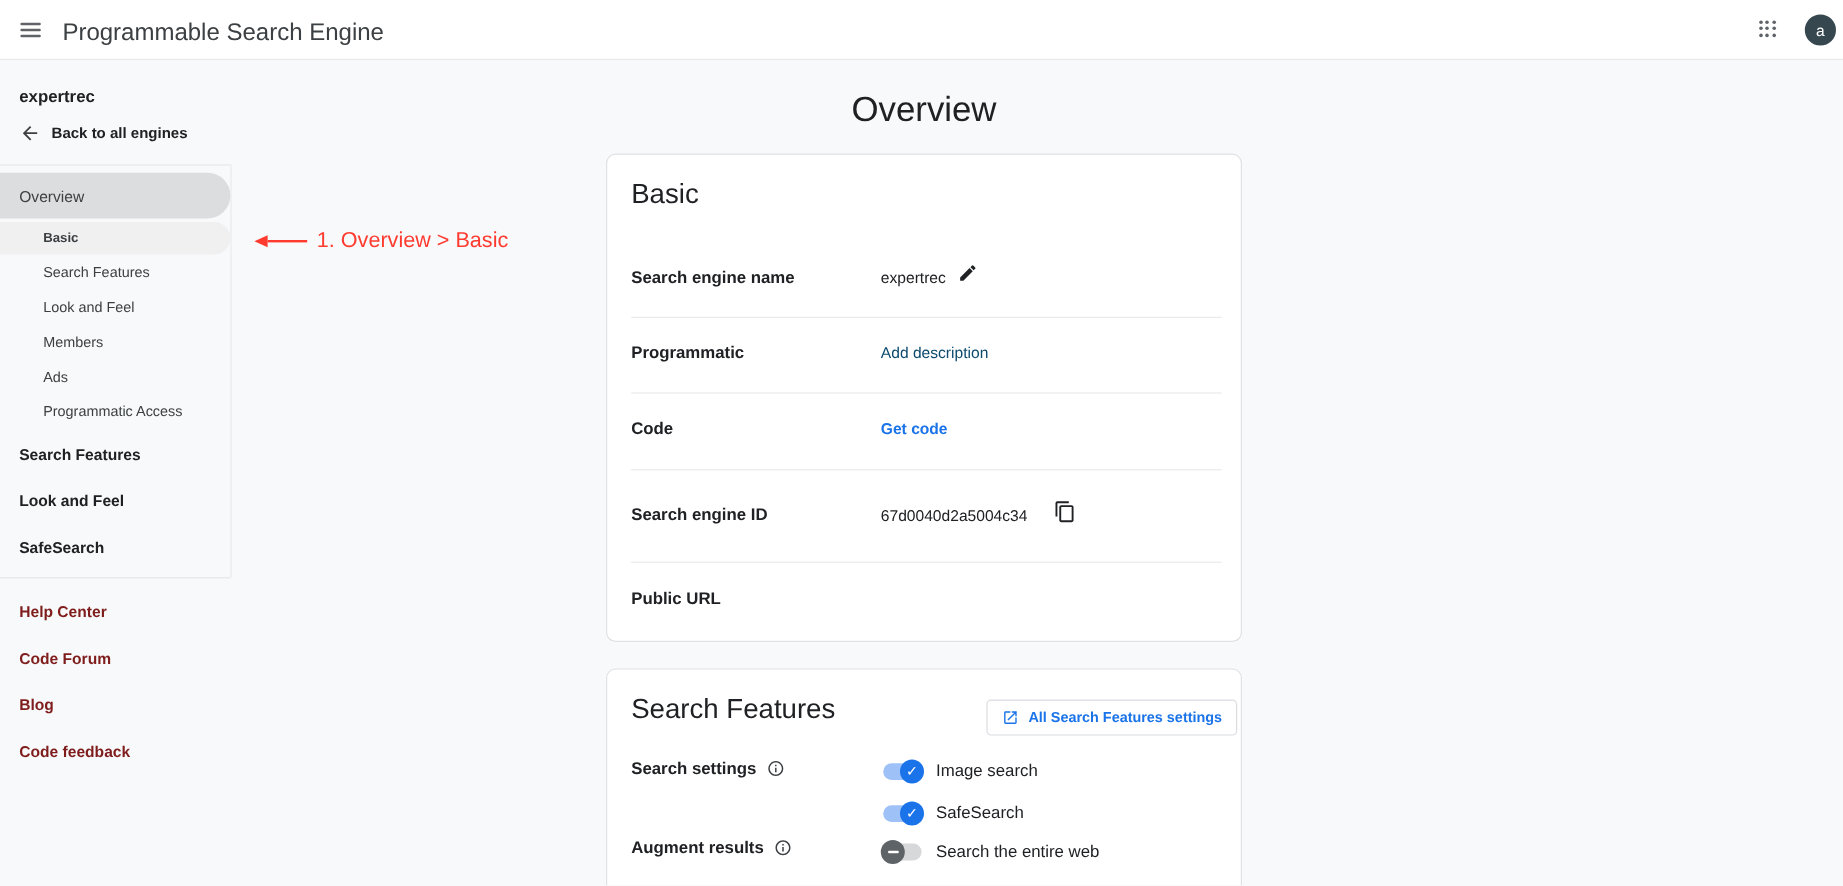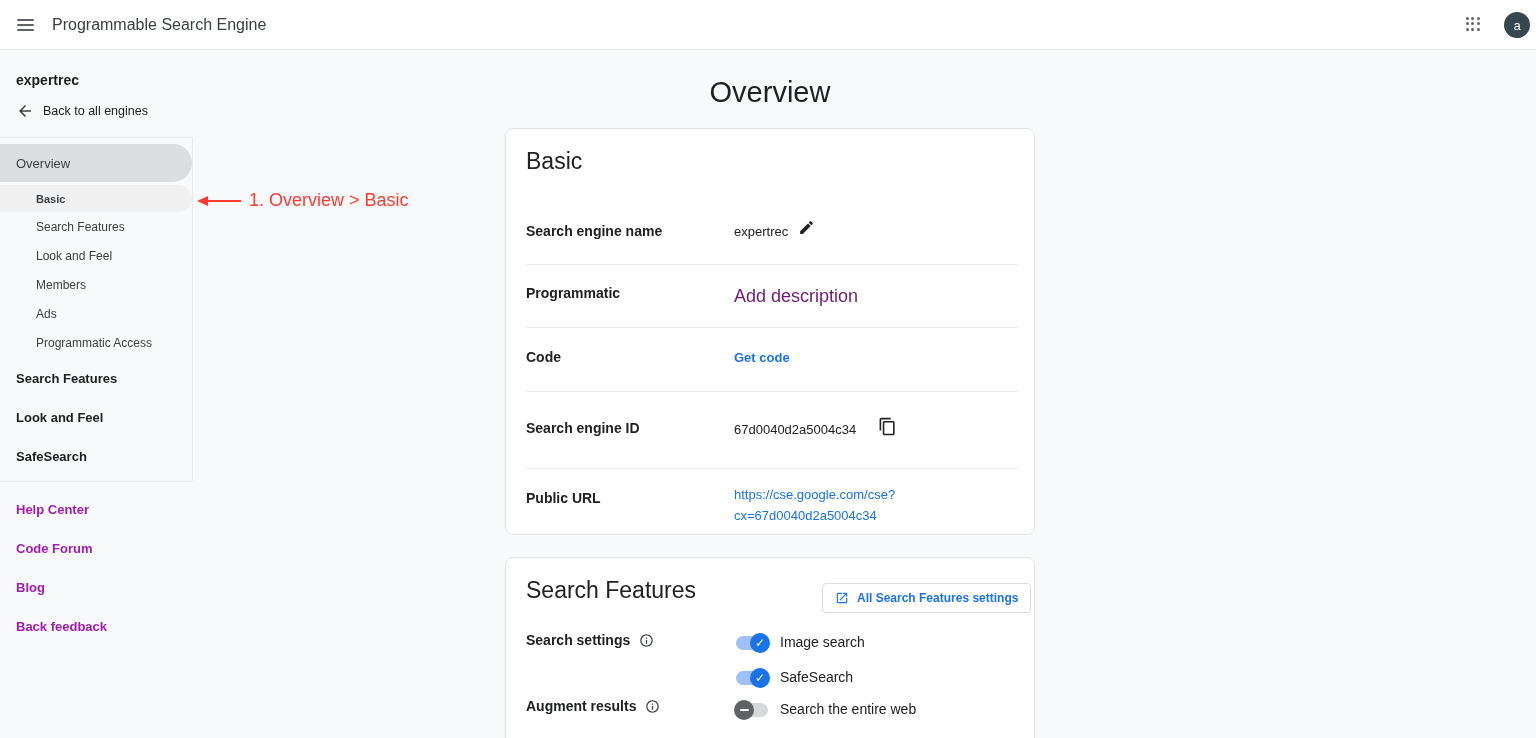--- a/index.html
+++ b/index.html
@@ -9,55 +9,55 @@
     background:#f8f9fa; font-family:"Liberation Sans", sans-serif;
     color:#202124;
   }
   
   .topbar {
     position:absolute; left:0; top:0; width:1536px; height:50px;
     background:#ffffff; border-bottom:1px solid #e7e8ea;
   }
   .hamburger { position:absolute; left:17px; top:19px; width:17px; height:12px; cursor:pointer; }
   .hamburger span { display:block; height:2px; background:#5f6368; margin-bottom:3px; border-radius:1px; }
-  .topbar-title { position:absolute; left:52px; top:16px; font-size:16px; color:#3c4043; }
+  .topbar-title { position:absolute; left:52px; top:16px; font-size:20px; color:#3c4043; }
   .apps-grid { position:absolute; left:1466px; top:17px; width:16px; height:16px;
     display:grid; grid-template-columns:repeat(3,1fr); grid-template-rows:repeat(3,1fr); cursor:pointer; }
   .apps-grid i { width:3px; height:3px; background:#5f6368; border-radius:50%; }
   .avatar { position:absolute; left:1504px; top:12px; width:26px; height:26px; border-radius:50%;
     background:#37474f; color:#fff; font-size:13px; display:flex; align-items:center; justify-content:center; cursor:pointer; }
 
   
   .sidebar { position:absolute; left:0; top:50px; width:193px; height:688px; }
   .engine-name { position:absolute; left:16px; top:22px; font-size:14px; font-weight:bold; color:#202124; }
   .back-row { position:absolute; left:16px; top:52px; display:flex; align-items:center; cursor:pointer; }
   .back-row svg { width:18px; height:18px; fill:#3c4043; }
-  .back-label { margin-left:9px; font-size:12.5px; font-weight:normal; color:#202124; }
+  .back-label { margin-left:9px; font-size:12.5px; font-weight:bold; color:#202124; }
   .side-divider { position:absolute; left:0; width:192px; height:1px; background:#e4e6e8; }
   .side-vline { position:absolute; left:192px; top:87px; width:1px; height:344px; background:#e9eaec; }
   .pill { position:absolute; left:0; width:192px; display:flex; align-items:center; cursor:pointer; }
   .pill-overview { top:94px; height:38px; background:#dcddde; border-radius:0 19px 19px 0; }
   .pill-overview .pill-label { margin-left:16px; font-size:13px; color:#3c4043; }
   .pill-basic { top:135px; height:27px; background:#f0f0f1; border-radius:0 14px 14px 0; }
   .pill-basic .pill-label { margin-left:36px; font-size:11px; font-weight:bold; color:#3c4043; }
   .sub-item { position:absolute; left:36px; font-size:12px; color:#3c4043; cursor:pointer; }
   .nav-item { position:absolute; left:16px; font-size:13px; font-weight:bold; color:#202124; cursor:pointer; }
-  .foot-item { position:absolute; left:16px; font-size:13px; font-weight:bold; color:#a21caf; cursor:pointer; }
+  .foot-item { position:absolute; left:16px; font-size:13px; font-weight:bold; color:#7f1d1d; cursor:pointer; }
 
   
   .page-title { position:absolute; left:505px; top:76px; width:530px; text-align:center;
     font-size:29px; font-weight:normal; color:#202124; }
   .card { position:absolute; left:505px; width:530px; background:#fff;
     border:1px solid #dfe1e5; border-radius:8px; }
   .card-basic { top:128px; height:407px; }
   .card-features { top:557px; height:240px; }
   .card h2 { position:absolute; left:20px; top:19px; font-size:23px; font-weight:normal; color:#202124; }
   .row-label { position:absolute; left:20px; font-size:14px; font-weight:bold; color:#202124; }
   .row-value { position:absolute; left:228px; font-size:13px; color:#202124; }
-  .row-placeholder { position:absolute; left:228px; font-size:18px; color:#701a75; }
+  .row-placeholder { position:absolute; left:228px; font-size:13px; color:#0c4a6e; }
   .row-link { position:absolute; left:228px; font-size:13px; font-weight:bold; color:#1a73e8; cursor:pointer; text-decoration:none; }
   .url-link { line-height:21px; font-weight:normal; }
   .card-divider { position:absolute; left:20px; width:492px; height:1px; background:#e9eaec; }
   .pencil-icon { position:absolute; left:292px; top:90px; width:17px; height:17px; cursor:pointer; }
   .pencil-icon svg { width:17px; height:17px; fill:#202124; }
   .copy-icon { position:absolute; left:372px; top:288px; width:19px; height:19px; cursor:pointer; }
   .copy-icon svg { width:19px; height:19px; fill:#202124; }
   .info-icon { display:inline-block; vertical-align:-3px; margin-left:9px; width:15px; height:15px; }
   .info-icon svg { width:15px; height:15px; fill:#3c4043; }
 
@@ -138,21 +138,21 @@
 
     <div class="nav-item" style="top:321px">Search Features</div>
     <div class="nav-item" style="top:360px">Look and Feel</div>
     <div class="nav-item" style="top:399px">SafeSearch</div>
 
     <div class="side-divider" style="top:431px"></div>
 
     <div class="foot-item" style="top:452px">Help Center</div>
     <div class="foot-item" style="top:491px">Code Forum</div>
     <div class="foot-item" style="top:530px">Blog</div>
-    <div class="foot-item" style="top:569px">Back feedback</div>
+    <div class="foot-item" style="top:569px">Code feedback</div>
   </aside>
 
   <main>
     <h1 class="page-title">Overview</h1>
 
     <section class="card card-basic">
       <h2>Basic</h2>
 
       <div class="row-label" style="top:94px">Search engine name</div>
       <div class="row-value" style="top:95px">expertrec</div>
@@ -174,21 +174,20 @@
       <div class="row-label" style="top:291px">Search engine ID</div>
       <div class="row-value" style="top:293px">67d0040d2a5004c34</div>
       <span class="copy-icon">
         <svg viewBox="0 0 24 24">
             <path d="M16 1H4c-1.1 0-2 .9-2 2v14h2V3h12V1zm3 4H8c-1.1 0-2 .9-2 2v14c0 1.1.9 2 2 2h11c1.1 0 2-.9 2-2V7c0-1.1-.9-2-2-2zm0 16H8V7h11v14z"></path>
           </svg>
       </span>
       <div class="card-divider" style="top:339px"></div>
 
       <div class="row-label" style="top:361px">Public URL</div>
-      <a class="row-link url-link" style="top:355px"><span>https://cse.google.com/cse?</span><br><span>cx=67d0040d2a5004c34</span></a>
     </section>
 
     <section class="card card-features">
       <h2>Search Features</h2>
 
       <button class="settings-btn">
         <svg viewBox="0 0 24 24">
             <path d="M19 19H5V5h7V3H5a2 2 0 0 0-2 2v14a2 2 0 0 0 2 2h14c1.1 0 2-.9 2-2v-7h-2v7zM14 3v2h3.59l-9.83 9.83 1.41 1.41L19 6.41V10h2V3h-7z"></path>
           </svg>
         <span class="btn-label">All Search Features settings</span>
@@ -218,19 +217,19 @@
 
       <div class="toggle off" style="top:145px">
         <span class="knob">
             <span class="minus"></span>
           </span>
       </div>
       <div class="toggle-label" style="top:143px">Search the entire web</div>
     </section>
   </main>
 
-  <div class="annotation" style="left:197px; top:190px;">
+  <div class="annotation" style="left:212px; top:190px;">
     <span class="arrow-head"></span>
     <span class="arrow-line" style="width:33px"></span>
     <span class="ann-text">1. Overview &gt; Basic</span>
   </div>
 
 </div>
 
 </body></html>

